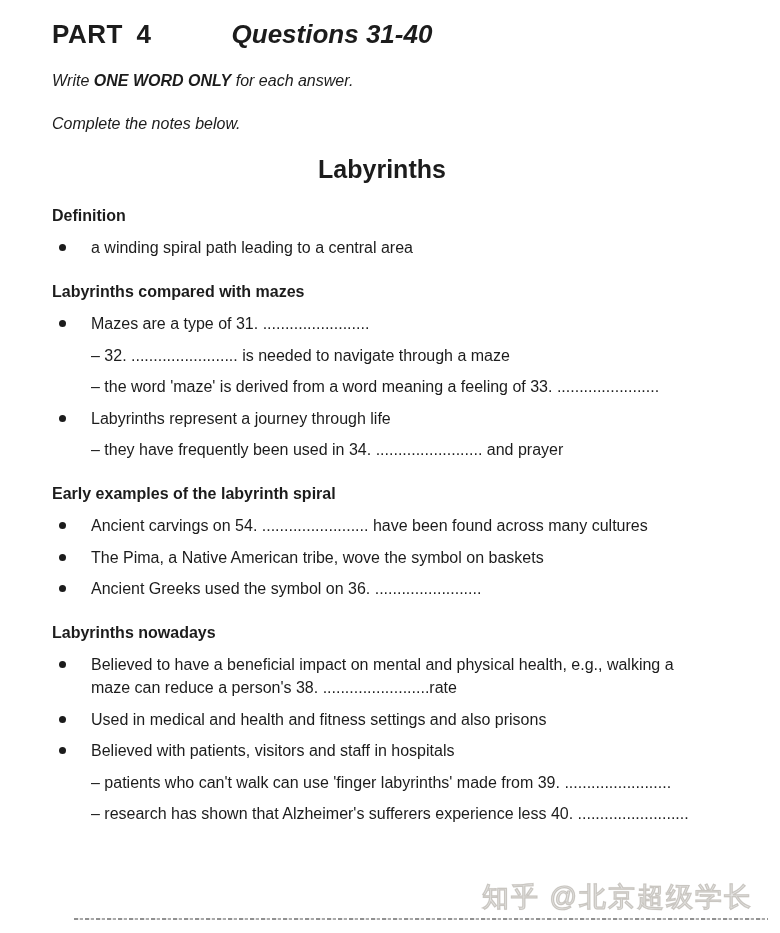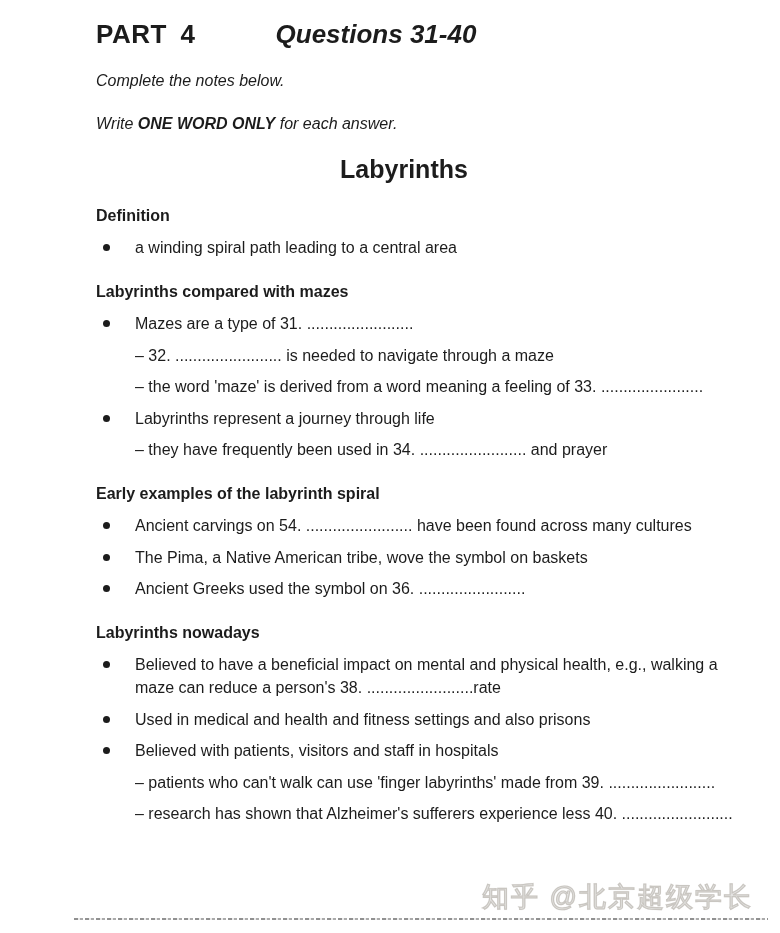--- a/index.html
+++ b/index.html
@@ -11,21 +11,21 @@
   html,body{margin:0;padding:0;}
   body{
     width:780px;height:933px;overflow:hidden;
     background:var(--bg);
     font-family:"Liberation Sans", sans-serif;
     color:var(--text);
   }
   .page{
     position:relative;
     width:780px;height:933px;
-    padding:20px 14px 0 96px;
+    padding:20px 14px 0 52px;
     overflow:hidden;
   }
   .part-header{
     display:flex;align-items:baseline;
     line-height:28px;margin:0;
   }
   .part{
     font-size:26px;font-weight:bold;word-spacing:6px;letter-spacing:0.5px;
   }
   .questions{
@@ -80,23 +80,23 @@
 </head>
 <body>
 
 <div class="page">
 
   <header class="part-header">
     <span class="part">PART 4</span>
     <span class="questions">Questions 31-40</span>
   </header>
 
+  <p class="instr"><span>Write </span><b>ONE WORD ONLY</b><span> for each answer.</span></p>
+
   <p class="instr">Complete the notes below.</p>
-
-  <p class="instr"><span>Write </span><b>ONE WORD ONLY</b><span> for each answer.</span></p>
 
   <h1 class="title">Labyrinths</h1>
 
   <main id="sections">
       <section class="section">
         <h2 class="sec-heading">Definition</h2>
         <div class="item bullet">
           <span class="dot"></span>
           <div class="line">a winding spiral path leading to a central area</div>
         </div>

